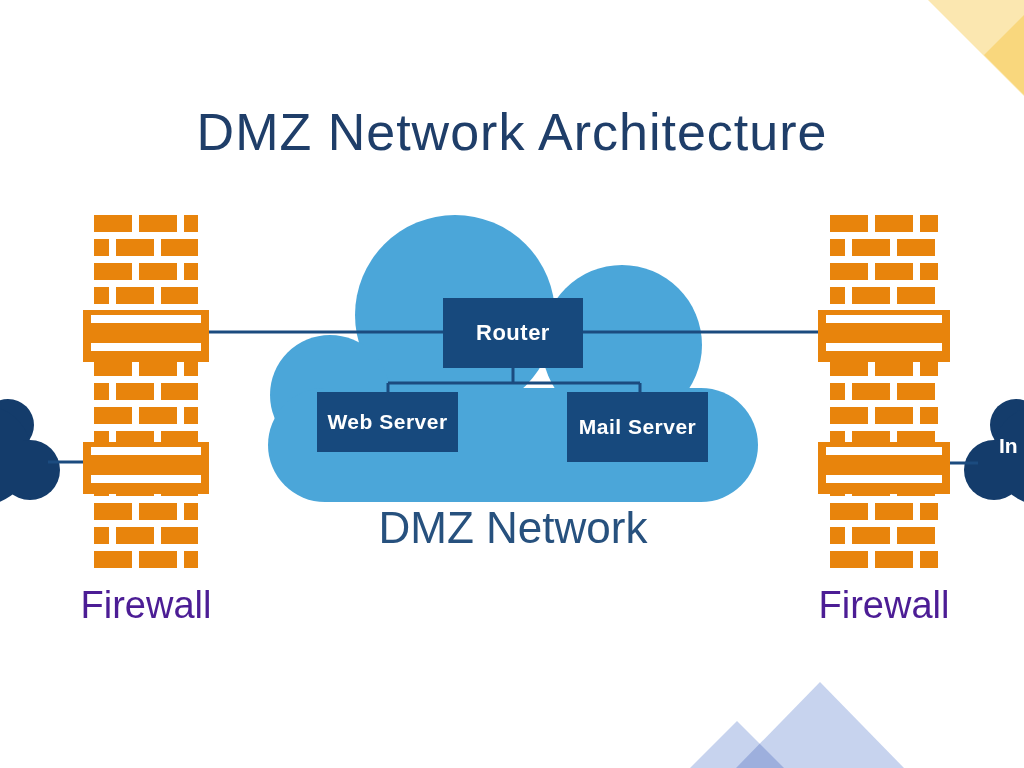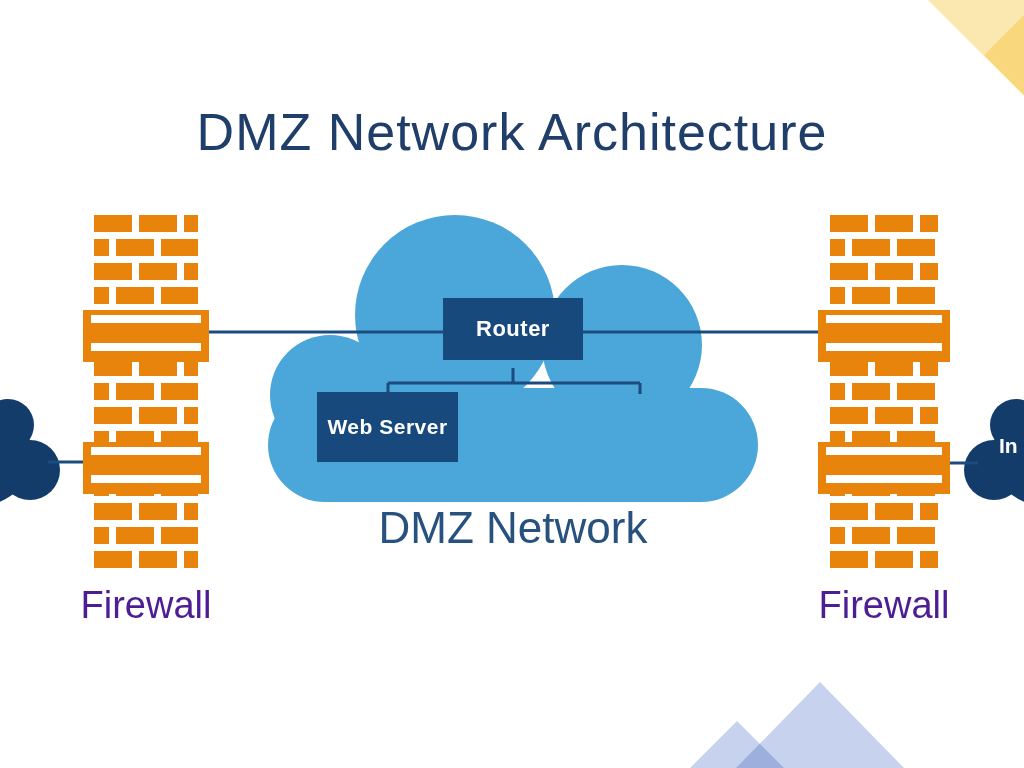--- a/index.html
+++ b/index.html
@@ -30,22 +30,22 @@
     background: #17497d;
     color: #ffffff;
     font-weight: bold;
     font-size: 21px;
     display: flex;
     align-items: center;
     justify-content: center;
     z-index: 3;
     letter-spacing: 0.5px;
   }
-  .node-router { left: 443px; top: 298px; width: 140px; height: 62px; font-size: 22px; }
-  .node-web    { left: 317px; top: 392px; width: 141px; height: 70px; }
+  .node-router { left: 443px; top: 298px; width: 140px; height: 70px; font-size: 22px; }
+  .node-web    { left: 317px; top: 392px; width: 141px; height: 60px; }
   .node-mail   { left: 567px; top: 392px; width: 141px; height: 70px; }
 
   .dmz-label {
     position: absolute;
     left: 313px; top: 503px; width: 400px;
     text-align: center;
     font-size: 44px;
     font-weight: 300;
     color: #27517e;
     z-index: 3;
@@ -184,20 +184,23 @@
   </svg>
 
   <div class="page-title">DMZ Network Architecture</div>
 
   <div class="node node-router">
     <span>Router</span>
   </div>
   <div class="node node-web">
     <span>Web Server</span>
   </div>
+  <div class="node node-mail">
+    <span>Mail Server</span>
+  </div>
 
   <div class="dmz-label">DMZ Network</div>
 
   <div class="fw-label fw-label-left">Firewall</div>
   <div class="fw-label fw-label-right">Firewall</div>
 
   <div class="ext-cloud-text ext-left">ise</div>
   <div class="ext-cloud-text ext-right">In</div>
 
 </div>

